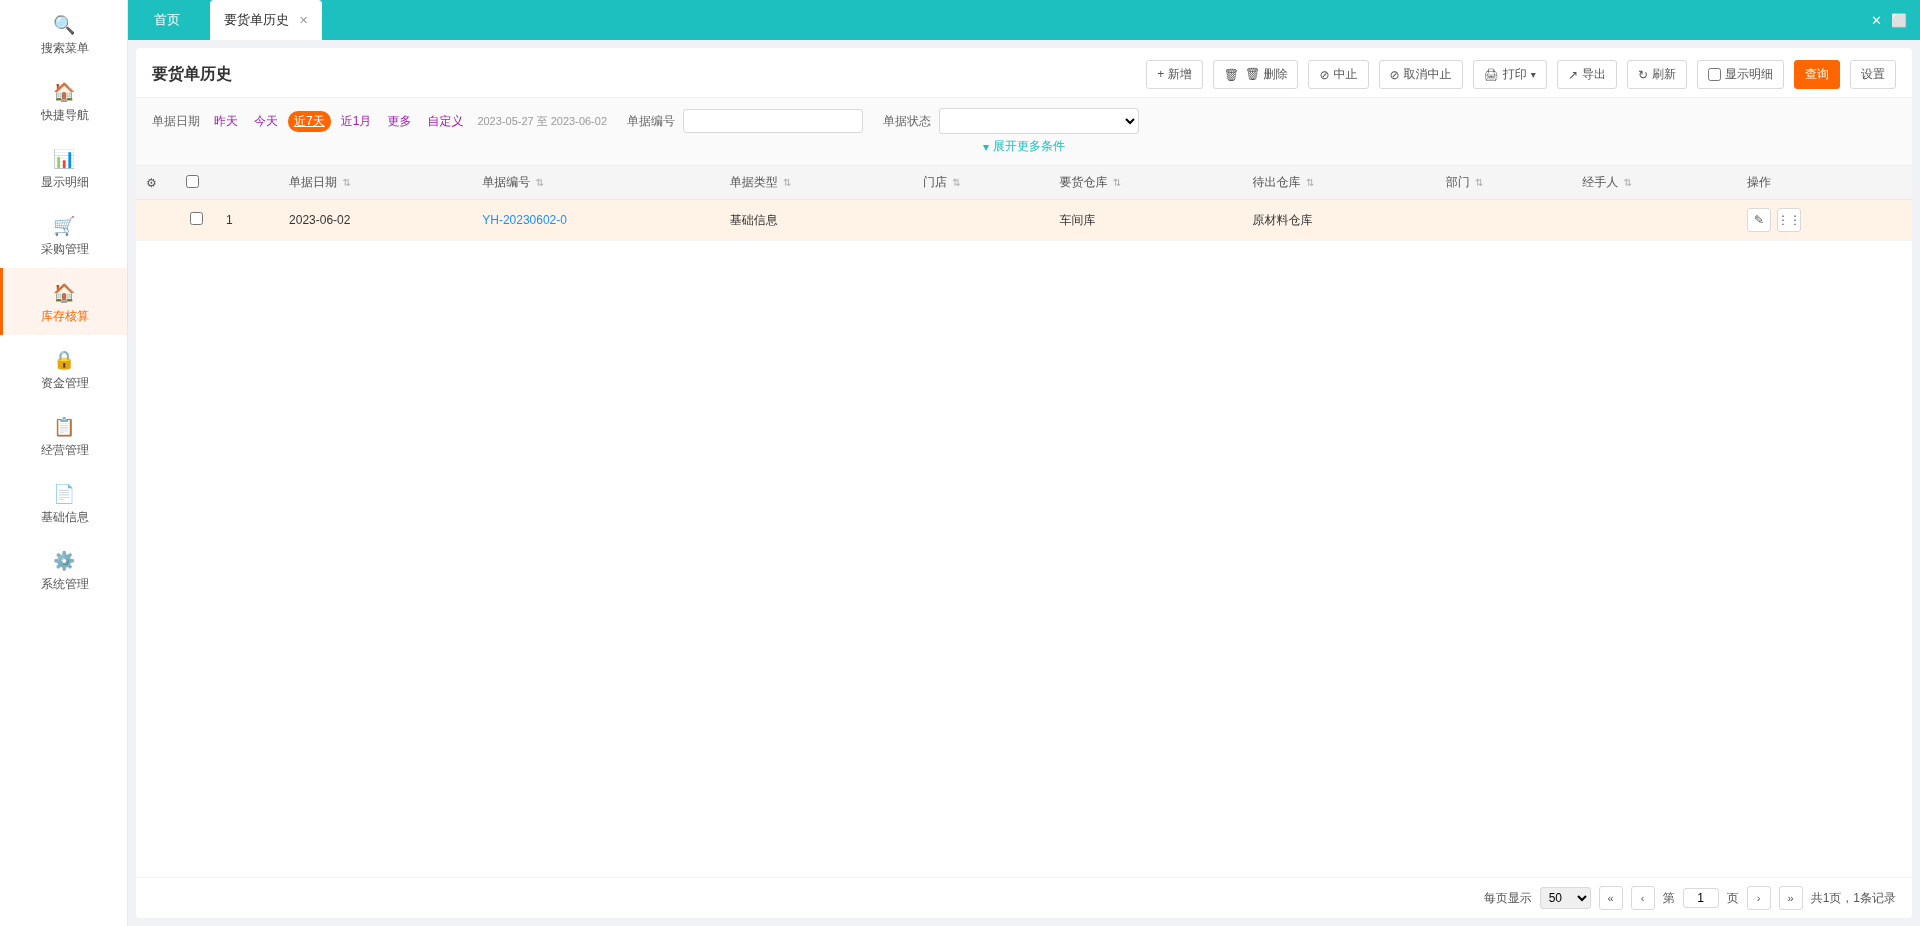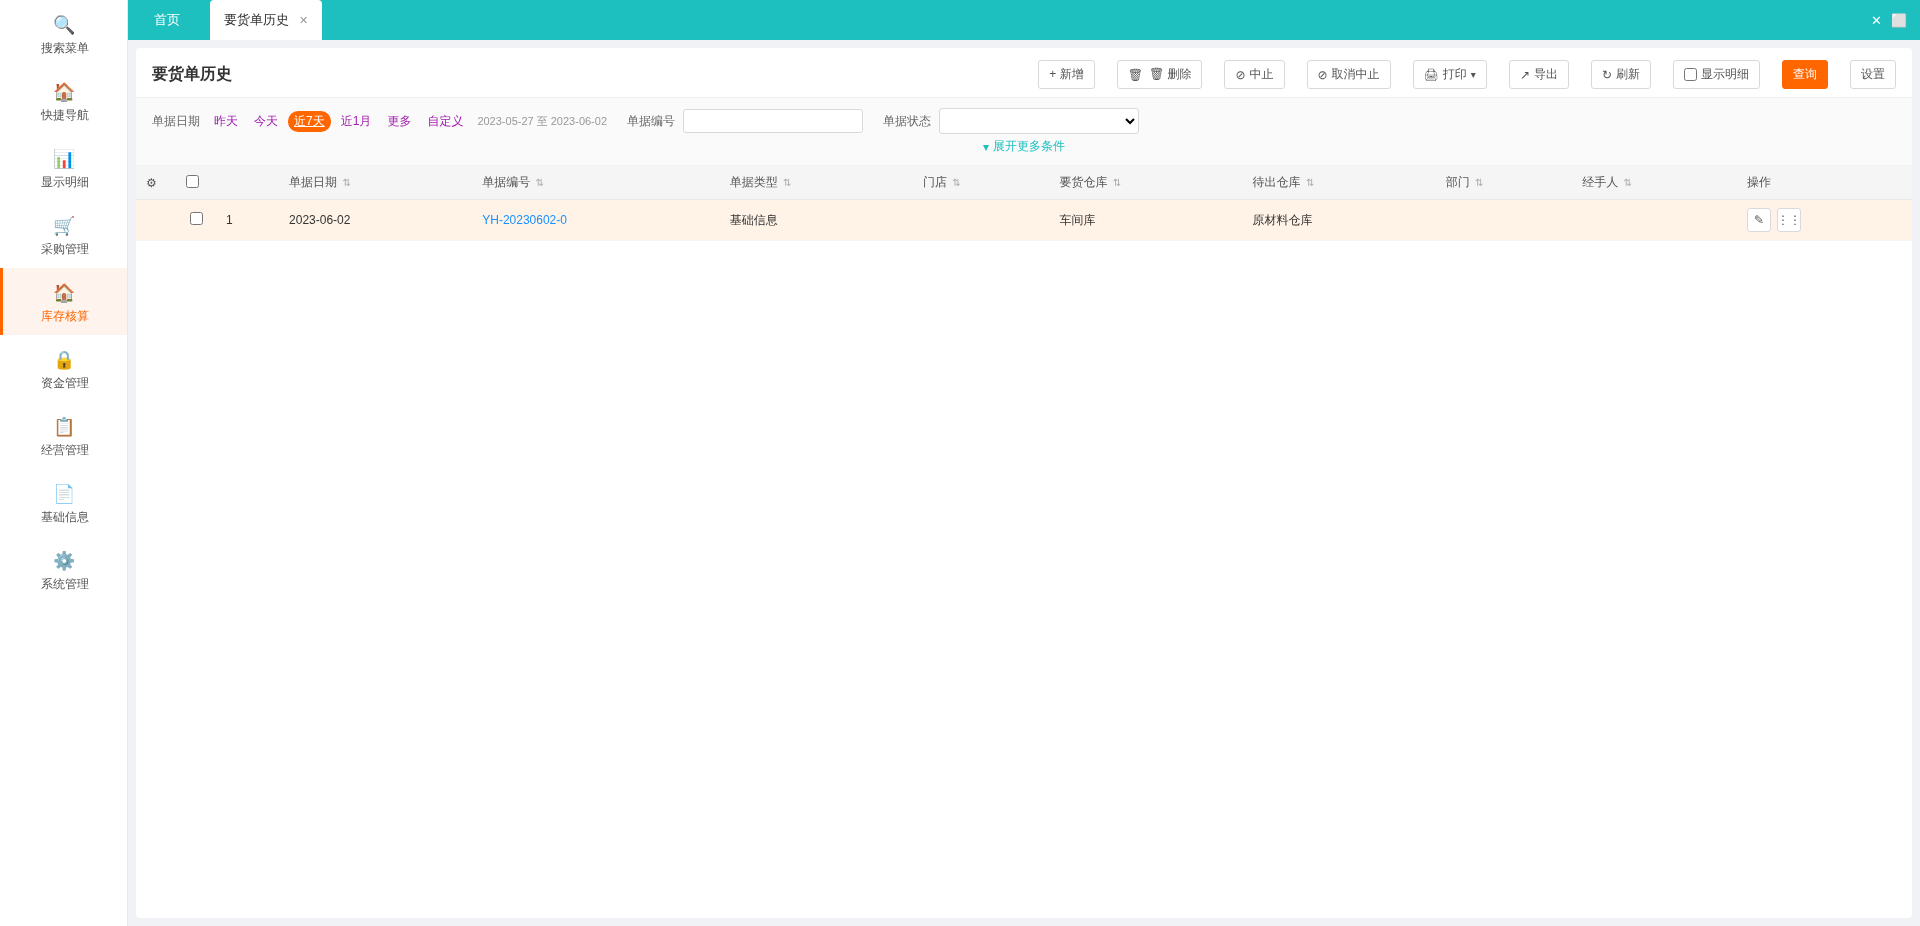--- a/index.html
+++ b/index.html
@@ -82,21 +82,21 @@
     }
 
     
     .page-header {
       display: flex;
       align-items: center;
       padding: 12px 16px 8px;
       border-bottom: 1px solid #f0f0f0;
     }
     .page-title { font-size: 16px; font-weight: bold; color: #333; flex: 1; }
-    .toolbar { display: flex; align-items: center; gap: 22px; padding-left: 11px; }
+    .toolbar { display: flex; align-items: center; gap: 10px; padding-left: 11px; }
     .toolbar-btn {
       display: flex; align-items: center; gap: 4px;
       padding: 5px 10px;
       border: 1px solid #d9d9d9;
       border-radius: 3px;
       background: #fff;
       cursor: pointer;
       font-size: 12px;
       color: #555;
       white-space: nowrap;
@@ -479,14 +479,30 @@
                 <button class="row-action-btn" title="编辑">✎</button>
                 <button class="row-action-btn" title="详情">⋮⋮</button>
               </div>
             </td>
           </tr>
         </tbody>
       </table>
     </div>
 
 
+    <div class="pagination-area">
+      <span>每页显示</span>
+      <select class="page-size-select">
+        <option value="50">50</option>
+        <option value="20">20</option>
+        <option value="100">100</option>
+      </select>
+      <div class="page-btn">«</div>
+      <div class="page-btn">‹</div>
+      <span>第</span>
+      <input class="page-input" type="text" value="1" style="">
+      <span>页</span>
+      <div class="page-btn">›</div>
+      <div class="page-btn">»</div>
+      <span>共1页，1条记录</span>
+    </div>
   </div>
 </div>
 
 </body></html>

